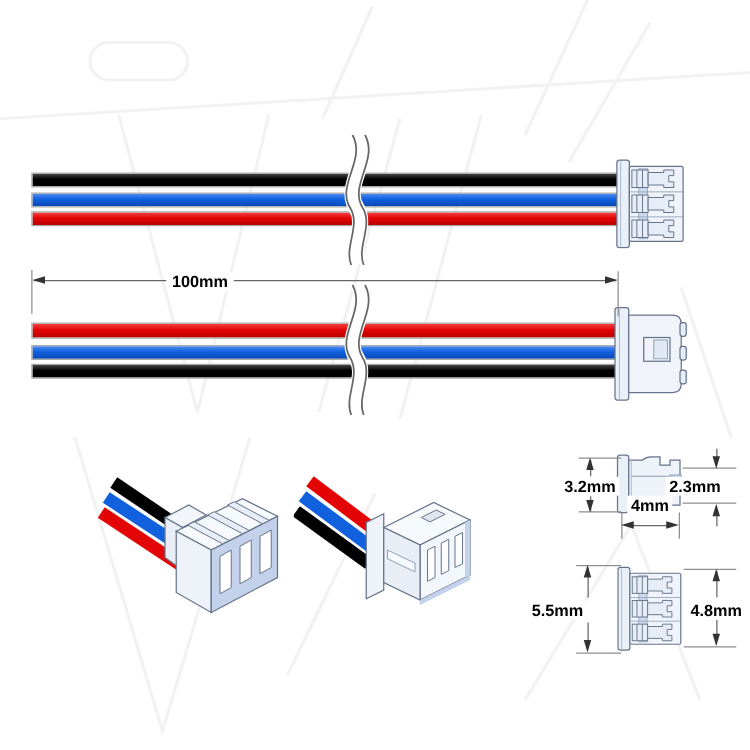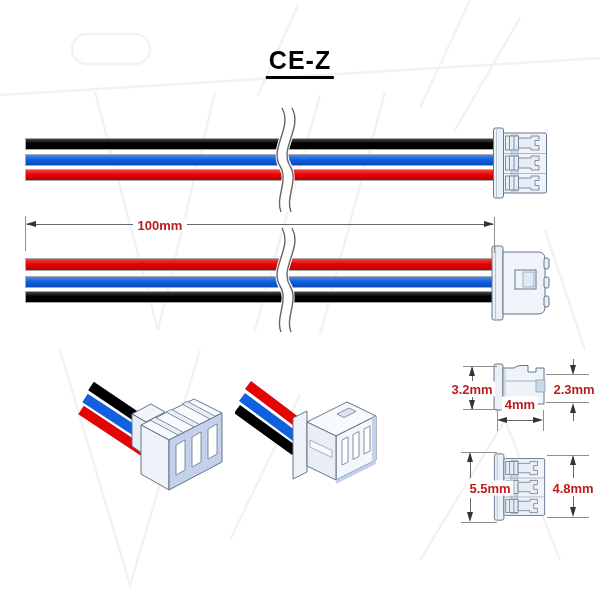--- a/index.html
+++ b/index.html
@@ -7,21 +7,21 @@
           font-family:"Liberation Sans", sans-serif;}
   .abs{position:absolute;}
   .title{position:absolute;left:50%;top:46px;transform:translateX(-50%);
          font-size:25px;font-weight:bold;letter-spacing:1px;color:#000;
          border-bottom:3px solid #000;padding:0 3px 1px;}
   .wire{position:absolute;height:12px;border:1px solid #a9a9a9;box-sizing:border-box;}
   .wire.black{background:linear-gradient(#444 0%,#000 45%,#000 100%);}
   .wire.blue{background:linear-gradient(#4a8af2 0%,#1160de 45%,#0a49b8 100%);}
   .wire.red{background:linear-gradient(#f54040 0%,#e30505 45%,#b80000 100%);}
   .dim-label{position:absolute;transform:translate(-50%,-50%);font-size:13px;font-weight:bold;
-             color:#b91c1c;background:#fff;padding:0 3px;white-space:nowrap;z-index:6;}
+             color:#000000;background:#fff;padding:0 3px;white-space:nowrap;z-index:6;}
   .tick{position:absolute;background:#8f8f8f;z-index:4;}
   .dline{position:absolute;background:#666;z-index:4;}
   .arr{position:absolute;width:0;height:0;z-index:5;}
   .arr.left{border-top:3.5px solid transparent;border-bottom:3.5px solid transparent;border-right:10px solid #333;}
   .arr.right{border-top:3.5px solid transparent;border-bottom:3.5px solid transparent;border-left:10px solid #333;}
   .arr.up{border-left:3.5px solid transparent;border-right:3.5px solid transparent;border-bottom:10px solid #333;}
   .arr.down{border-left:3.5px solid transparent;border-right:3.5px solid transparent;border-top:10px solid #333;}
   svg.part{position:absolute;z-index:3;}
   svg.brk{position:absolute;z-index:2;}
   .watermark{position:absolute;left:0;top:0;z-index:0;}
@@ -73,21 +73,20 @@
         </g>
       </g>
       <g id="break" fill="none">
         <path d="M15,2 C26,22 2,42 13,60 C22,74 8,92 14,106" stroke="#ffffff" stroke-width="13"></path>
         <path d="M10,2 C21,22 -3,42 8,60 C17,74 3,92 9,106" stroke="#666" stroke-width="1.4"></path>
         <path d="M20,2 C31,22 7,42 18,60 C27,74 13,92 19,106" stroke="#666" stroke-width="1.4"></path>
       </g>
     </defs>
   </svg>
 
-  <div class="title">CE-Z</div>
 
   <div class="wire black abs" style="left:25px;top:138px;width:470px;"></div>
   <div class="wire blue abs" style="left:25px;top:154px;width:470px;"></div>
   <div class="wire red abs" style="left:25px;top:169px;width:470px;"></div>
   <svg class="brk" style="left:272px;top:106px" width="30" height="108" viewBox="0 0 30 108">
       <use href="#break"></use>
     </svg>
   <svg class="part" style="left:492px;top:127px" width="57" height="72" viewBox="0 0 57 72">
       <use href="#cutaway"></use>
     </svg>
@@ -184,39 +183,39 @@
   <div class="arr down" style="left:469px;top:400px;"></div>
   <div class="dline" style="left:472px;top:397px;width:1px;height:12px;"></div>
   <span class="dim-label" style="left:472px;top:389px;text-align:right;">3.2mm</span>
 
   <div class="tick" style="left:546px;top:374px;width:43px;height:1px;"></div>
   <div class="tick" style="left:546px;top:402px;width:43px;height:1px;"></div>
   <div class="dline" style="left:573px;top:359px;width:1px;height:9px;"></div>
   <div class="arr down" style="left:570px;top:365px;"></div>
   <div class="arr up" style="left:570px;top:403px;"></div>
   <div class="dline" style="left:573px;top:412px;width:1px;height:9px;"></div>
-  <span class="dim-label" style="left:574px;top:389px;">2.3mm</span>
+  <span class="dim-label" style="left:556px;top:389px;">2.3mm</span>
 
   <div class="tick" style="left:497px;top:410px;width:1px;height:21px;"></div>
   <div class="tick" style="left:543px;top:410px;width:1px;height:21px;"></div>
   <div class="arr left" style="left:497px;top:417px;"></div>
   <div class="arr right" style="left:533px;top:417px;"></div>
   <div class="dline" style="left:505px;top:420px;width:31px;height:1px;"></div>
   <span class="dim-label" style="left:520px;top:404px;">4mm</span>
 
   <svg class="part" style="left:493px;top:451px" width="54" height="72" viewBox="0 0 57 72">
       <use href="#cutaway"></use>
     </svg>
   <div class="tick" style="left:461px;top:452px;width:36px;height:1px;"></div>
   <div class="tick" style="left:461px;top:522px;width:36px;height:1px;"></div>
   <div class="arr up" style="left:467px;top:452px;"></div>
   <div class="dline" style="left:470px;top:454px;width:1px;height:24px;"></div>
   <div class="arr down" style="left:467px;top:512px;"></div>
   <div class="dline" style="left:470px;top:498px;width:1px;height:16px;"></div>
-  <span class="dim-label" style="left:490px;top:488px;">5.5mm</span>
+  <span class="dim-label" style="left:446px;top:488px;">5.5mm</span>
 
   <div class="tick" style="left:547px;top:455px;width:42px;height:1px;"></div>
   <div class="tick" style="left:547px;top:517px;width:42px;height:1px;"></div>
   <div class="arr up" style="left:570px;top:455px;"></div>
   <div class="dline" style="left:573px;top:457px;width:1px;height:21px;"></div>
   <div class="arr down" style="left:570px;top:507px;"></div>
   <div class="dline" style="left:573px;top:496px;width:1px;height:12px;"></div>
   <span class="dim-label" style="left:573px;top:488px;text-align:center;">4.8mm</span>
 
 </div>

